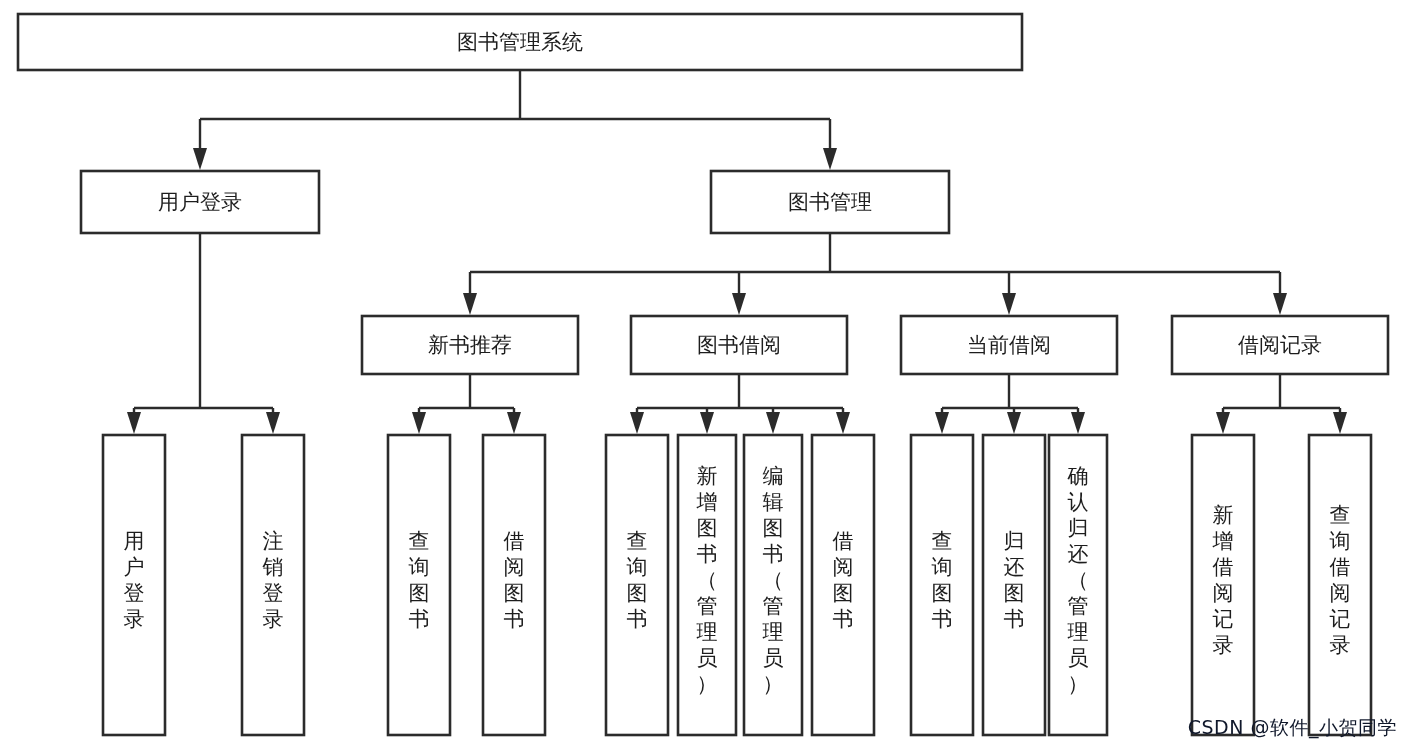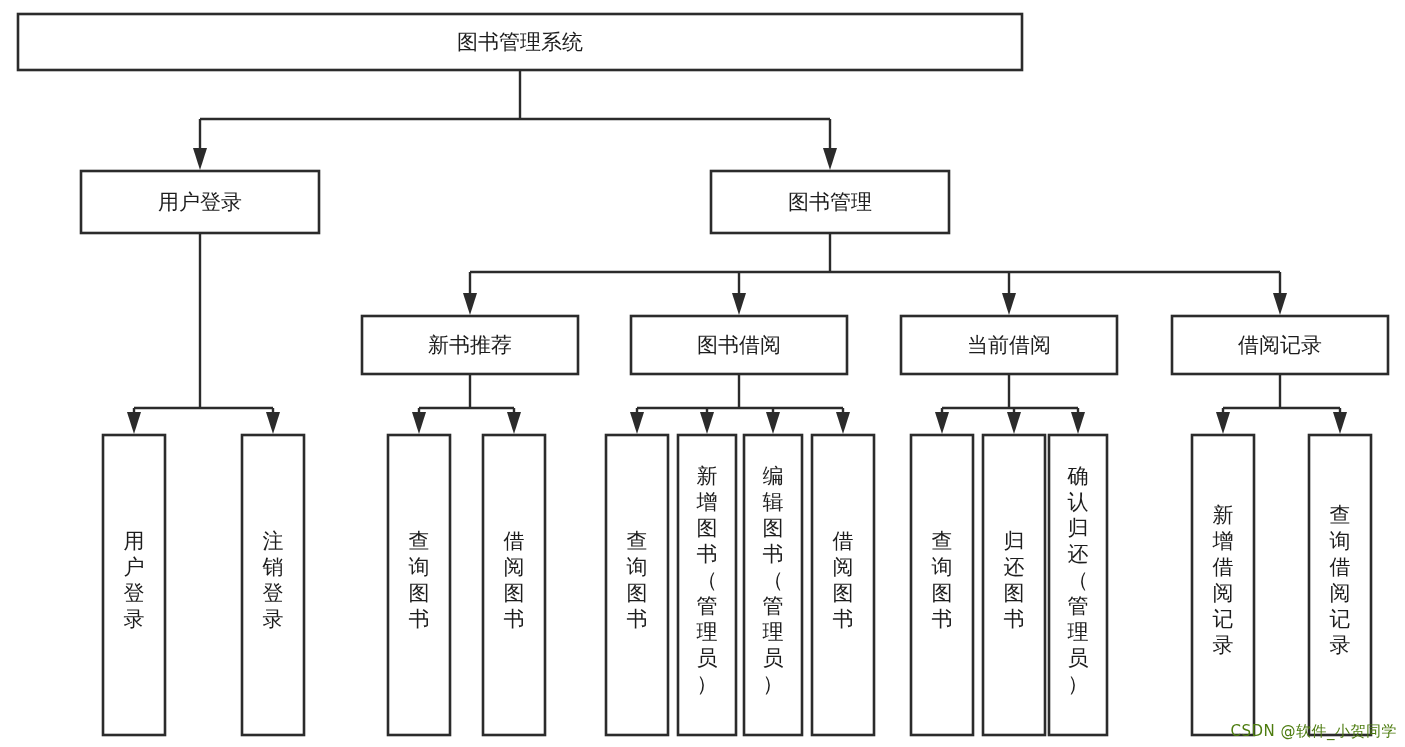--- a/index.html
+++ b/index.html
@@ -54,22 +54,22 @@
     fill: #1d1d1d;
     font-family: "DejaVu Sans", "Liberation Sans", sans-serif;
     font-size: 21px;
     text-anchor: middle;
   }
   .watermark-text {
     position: absolute;
     right: 8px;
     bottom: 6px;
     font-family: "DejaVu Sans", "Liberation Sans", sans-serif;
-    font-size: 15px;
-    color: #4d7c0f;
+    font-size: 19px;
+    color: #0f172a;
     white-space: nowrap;
     letter-spacing: 0.5px;
     user-select: none;
   }
 </style>
 </head>
 <body>
 
 <div id="diagram-root">
   <svg class="diagram-canvas" id="diagram-canvas" viewBox="0 0 1405 747" xmlns="http://www.w3.org/2000/svg">

